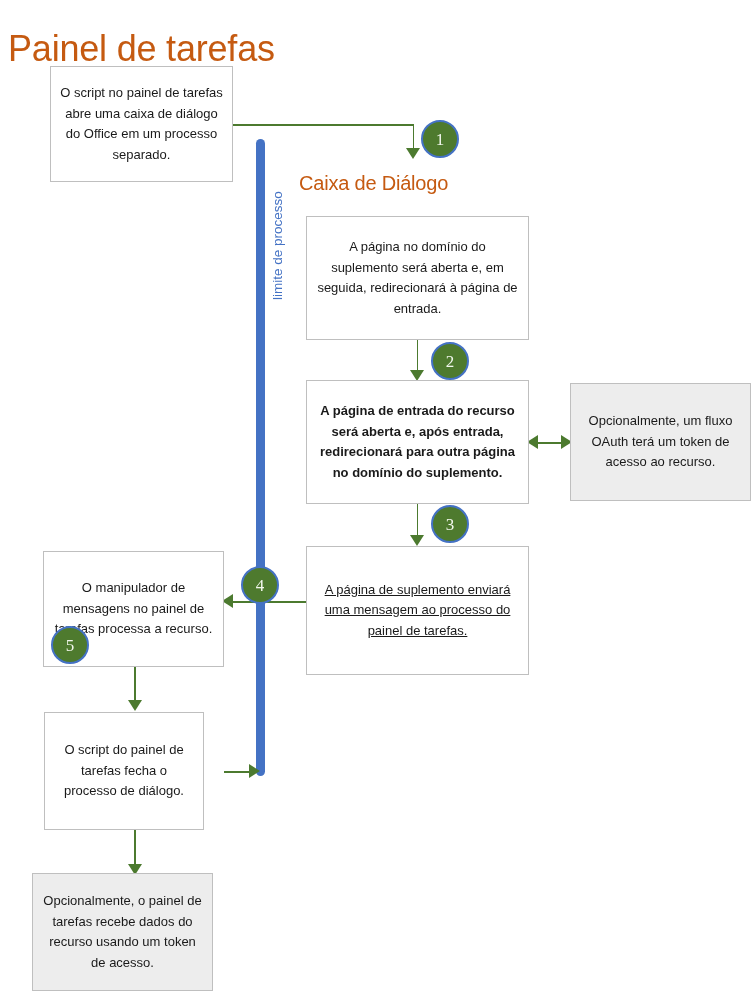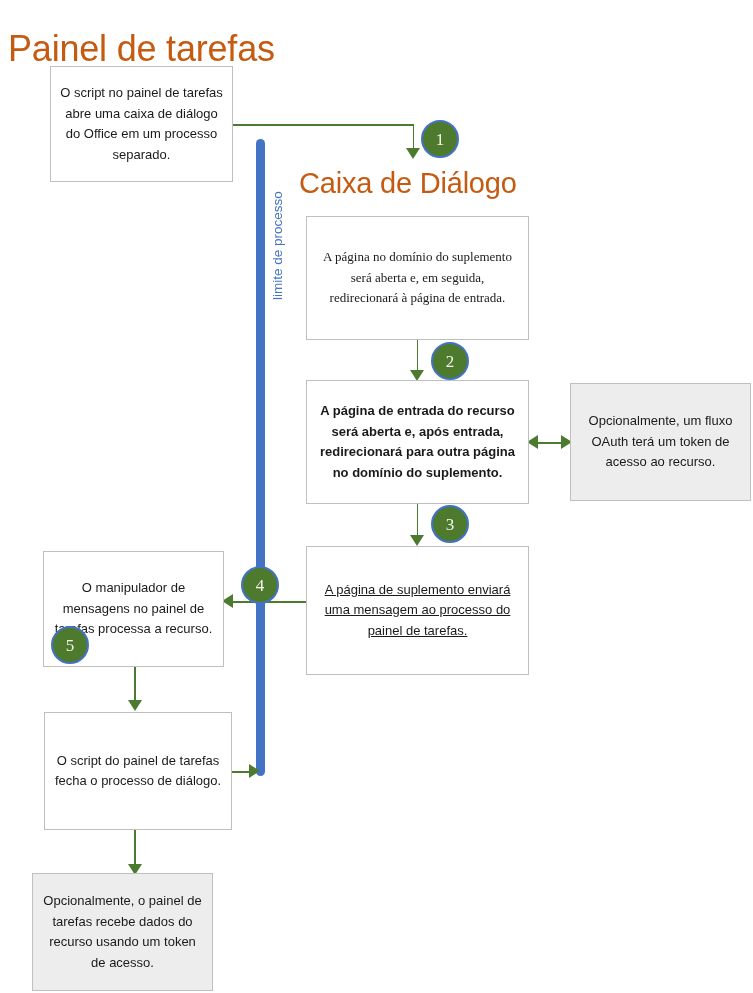--- a/index.html
+++ b/index.html
@@ -29,21 +29,21 @@
   #title-taskpane {
     left: 8px;
     top: 14px;
     font-size: 36px;
     line-height: 38px;
     margin-top: 16px;
   }
   #title-dialog {
     left: 299px;
     top: 166px;
-    font-size: 29px;
+    font-size: 20px;
     line-height: 34px;
   }
   .node {
     position: absolute;
     box-sizing: border-box;
     border: 1px solid #BFBFBF;
     background: #FFFFFF;
     display: flex;
     align-items: center;
     justify-content: center;
@@ -174,41 +174,41 @@
   <div class="conn h" style="left:224px; top:771px; width:30px;"></div>
   <div class="arrowhead arrow-right" style="left:249px; top:764px;"></div>
 
   <div class="conn v" style="left:134px; top:830px; height:40px;"></div>
   <div class="arrowhead arrow-down" style="left:128px; top:864px;"></div>
 
   <div class="node" style="left:50px; top:66px; width:183px; height:116px;">
     <span>O script no painel de tarefas abre uma caixa de diálogo do Office em um processo separado.</span>
   </div>
 
-  <div class="node" style="left:306px; top:216px; width:223px; height:124px;font-family:Liberation Serif, serif;">
+  <div class="node" style="left:306px; top:216px; width:223px; height:124px;">
     <span>A página no domínio do suplemento será aberta e, em seguida, redirecionará à página de entrada.</span>
   </div>
 
   <div class="node" style="left:306px; top:380px; width:223px; height:124px;font-weight:bold;">
     <span>A página de entrada do recurso será aberta e, após entrada, redirecionará para outra página no domínio do suplemento.</span>
   </div>
 
   <div class="node grey" style="left:570px; top:383px; width:181px; height:118px;justify-content:center;">
     <span>Opcionalmente, um fluxo OAuth terá um token de acesso ao recurso.</span>
   </div>
 
   <div class="node" style="left:306px; top:546px; width:223px; height:129px;text-decoration:underline;">
     <span>A página de suplemento enviará uma mensagem ao processo do painel de tarefas.</span>
   </div>
 
   <div class="node" style="left:43px; top:551px; width:181px; height:116px;">
     <span>O manipulador de mensagens no painel de tarefas processa a recurso.</span>
   </div>
 
-  <div class="node" style="left:44px; top:712px; width:188px; height:118px;">
+  <div class="node" style="left:44px; top:712px; width:160px; height:118px;">
     <span>O script do painel de tarefas fecha o processo de diálogo.</span>
   </div>
 
   <div class="node grey" style="left:32px; top:873px; width:181px; height:118px;">
     <span>Opcionalmente, o painel de tarefas recebe dados do recurso usando um token de acesso.</span>
   </div>
 
   <div class="badge" style="left:421px; top:120px;">
     <span>1</span>
   </div>

